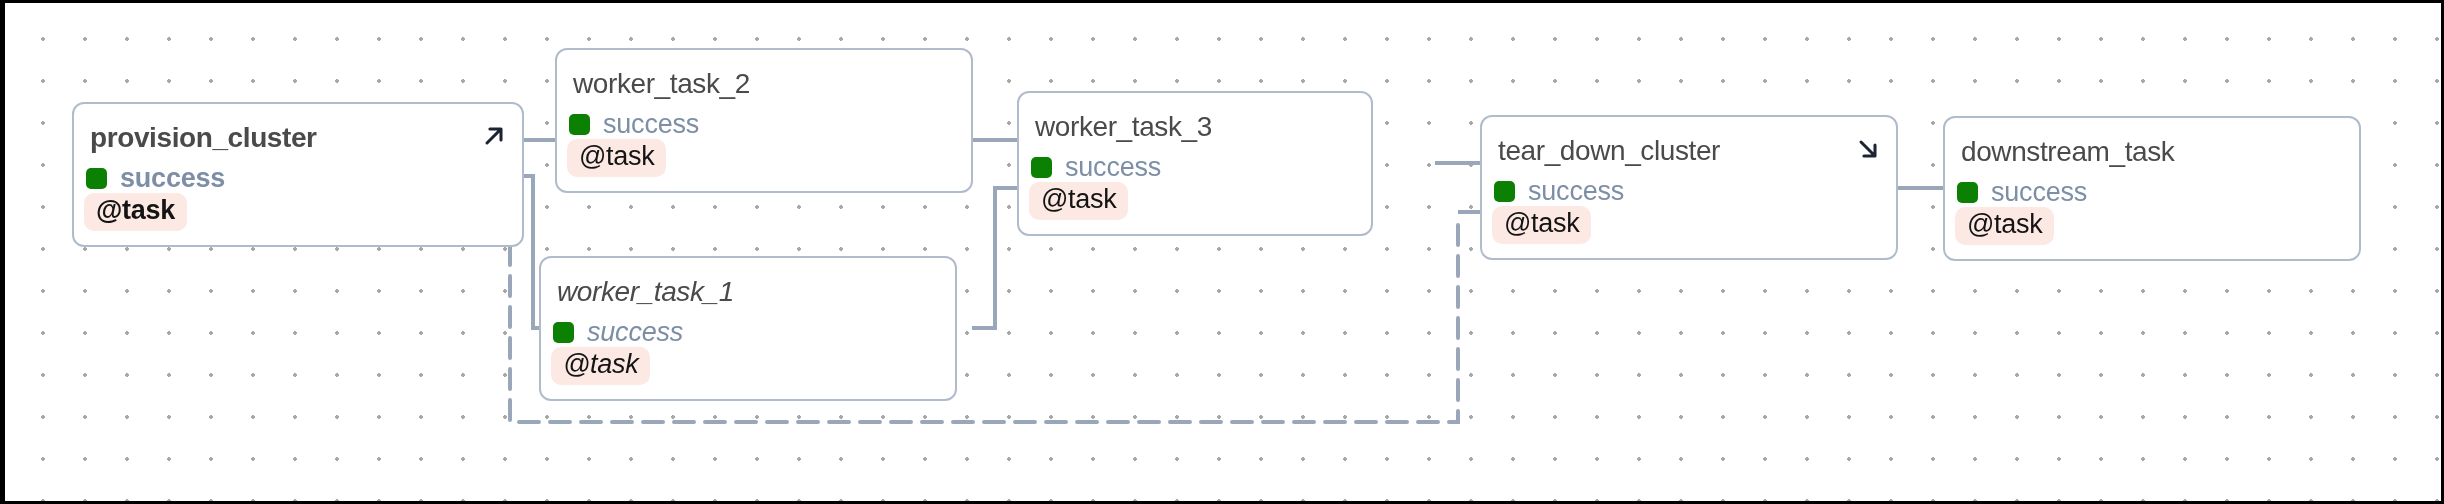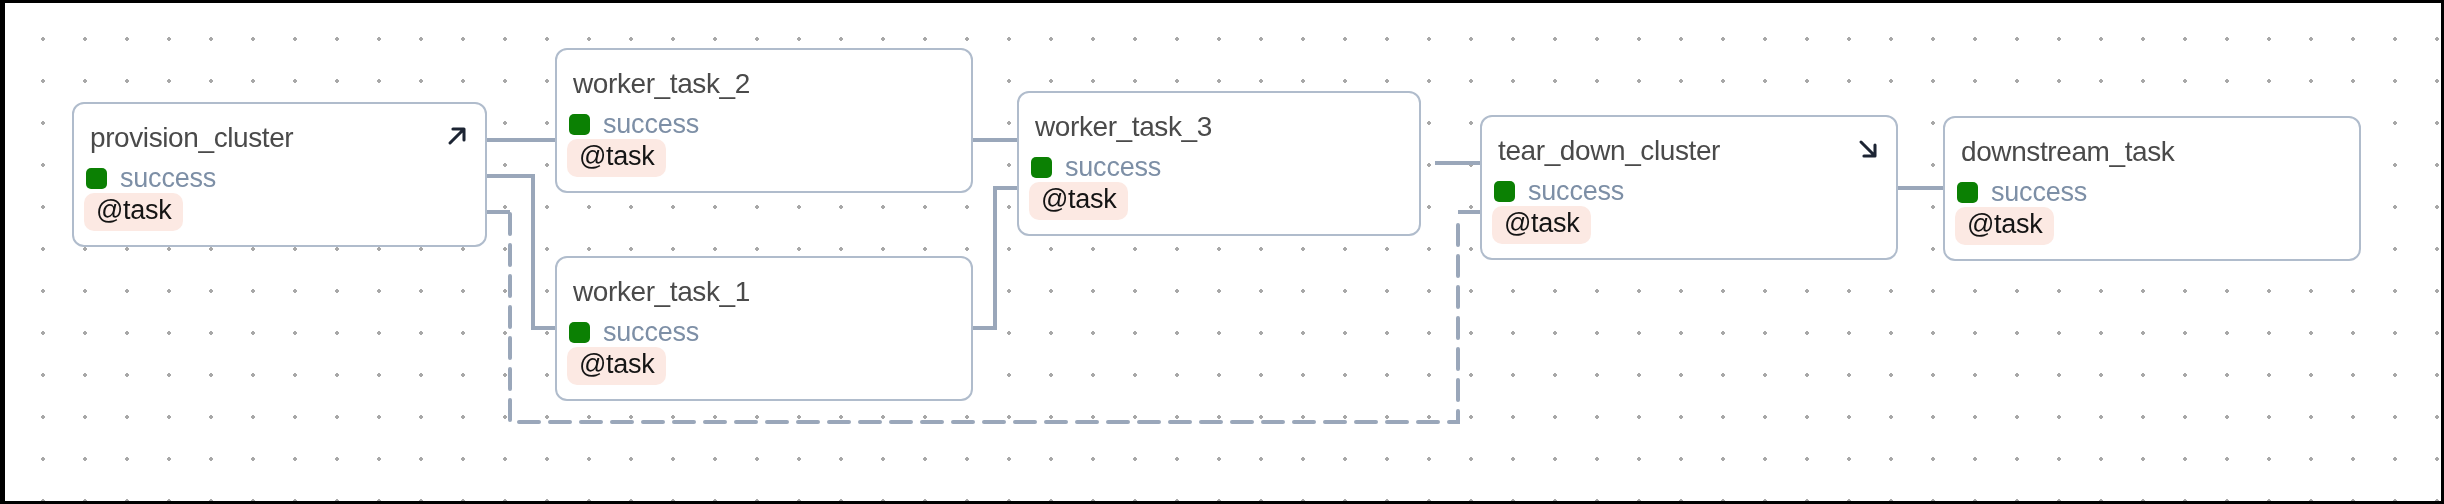--- a/index.html
+++ b/index.html
@@ -68,21 +68,21 @@
     <path class="edge" d="M487 176 H533 V328 H557"></path>
     <path class="edge" d="M487 212 H510"></path>
     <path class="edge dashed" d="M510 214 V422 H1458 V214"></path>
     <path class="edge" d="M1458 212 H1482"></path>
     <path class="edge" d="M972 140 H1019"></path>
     <path class="edge" d="M972 328 H995 V188 H1019"></path>
     <path class="edge" d="M1435 163 H1482"></path>
     <path class="edge" d="M1896 188 H1945"></path>
   </svg>
 
-  <div class="node" style="left:72px;top:102px;width:415px;">
+  <div class="node" style="left:72px;top:102px;width:452px;font-weight:bold;">
     <span class="node-title">provision_cluster</span>
     <span class="node-icon">
       <svg viewBox="0 0 24 24">
           <path d="M6 18 L18 6 M8.5 6 H18 V15.5"></path>
         </svg>
     </span>
     <div class="status-row">
       <span class="status-square"></span>
       <span class="status-label">success</span>
     </div>
@@ -91,30 +91,30 @@
 
   <div class="node" style="left:555px;top:48px;">
     <span class="node-title">worker_task_2</span>
     <div class="status-row">
       <span class="status-square"></span>
       <span class="status-label">success</span>
     </div>
     <span class="decorator-pill">@task</span>
   </div>
 
-  <div class="node" style="left:555px;top:256px;">
+  <div class="node" style="left:539px;top:256px;font-style:italic;">
     <span class="node-title">worker_task_1</span>
     <div class="status-row">
       <span class="status-square"></span>
       <span class="status-label">success</span>
     </div>
     <span class="decorator-pill">@task</span>
   </div>
 
-  <div class="node" style="left:1017px;top:91px;width:404px;">
+  <div class="node" style="left:1017px;top:91px;width:356px;">
     <span class="node-title">worker_task_3</span>
     <div class="status-row">
       <span class="status-square"></span>
       <span class="status-label">success</span>
     </div>
     <span class="decorator-pill">@task</span>
   </div>
 
   <div class="node" style="left:1480px;top:115px;text-align:right;">
     <span class="node-title">tear_down_cluster</span>

